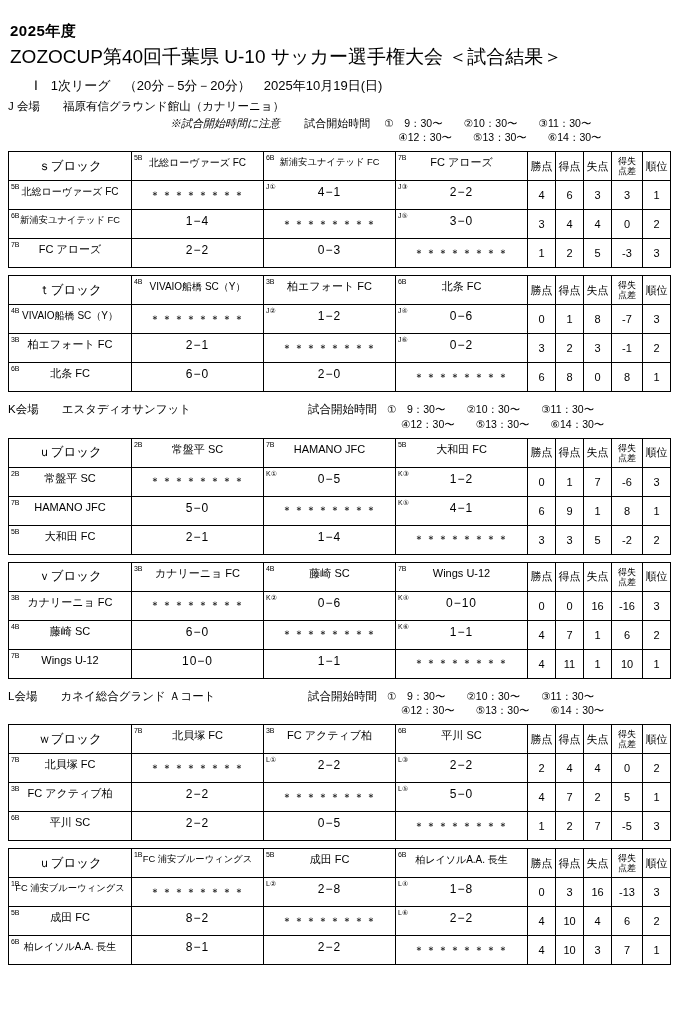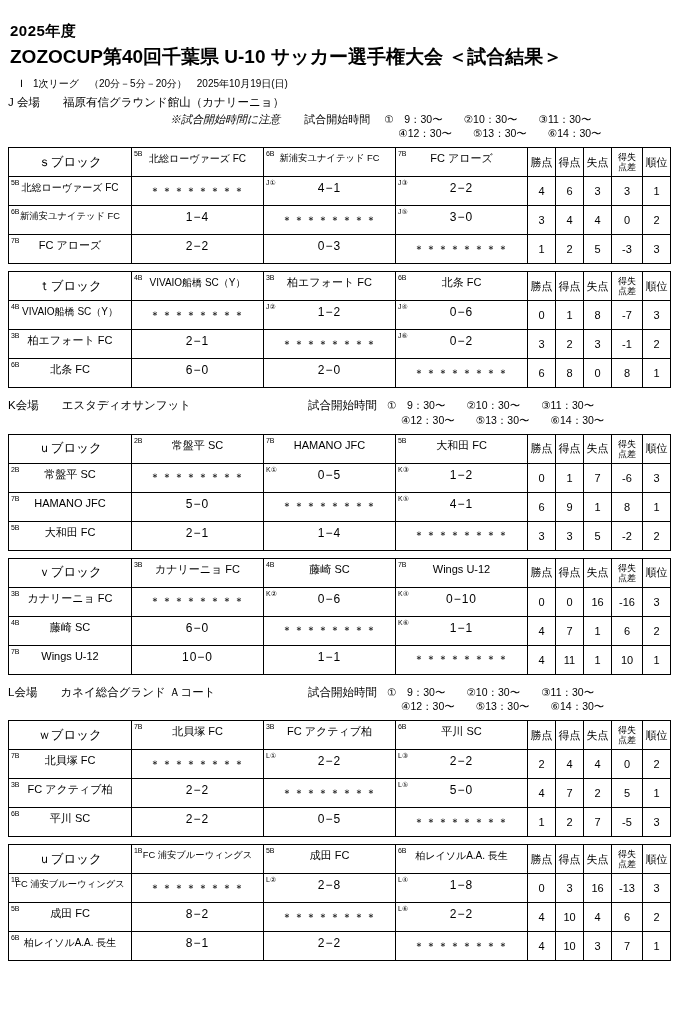--- a/index.html
+++ b/index.html
@@ -6,22 +6,22 @@
   body{
     width:697px;
     background:#ffffff;
     font-family:"Liberation Sans", sans-serif;
     color:#000;
     -webkit-font-smoothing:none;
   }
   .page{width:697px;padding:0;box-sizing:border-box;}
   .hdr{padding:22px 10px 0 10px;}
   .hdr .year{font-size:15px;font-weight:bold;letter-spacing:0.5px;margin-bottom:3px;}
-  .hdr .title{font-size:19px;font-weight:bold;letter-spacing:0px;white-space:nowrap;}
-  .subline{font-size:10px;margin-top:7px;padding-left:20px;}
+  .hdr .title{font-size:19px;font-weight:normal;letter-spacing:0px;white-space:nowrap;}
+  .subline{font-size:13px;margin-top:7px;padding-left:6px;margin-left:28px;}
   .venueline{font-size:11.5px;margin-top:4px;padding-left:8px;}
   .noteline{font-size:11px;margin-top:2px;display:flex;}
   .noteline .note{margin-left:170px;font-style:italic;}
   .noteline .times{margin-left:24px;}
   .timeblock{font-size:10.5px;line-height:1.35;}
   .venuehead{display:flex;align-items:flex-start;font-size:11.5px;margin-top:10px;padding-left:8px;}
   .venuehead .vname{min-width:300px;}
   .venuehead .tlabel{margin-right:10px;}
   table.grp{
     border-collapse:collapse;

